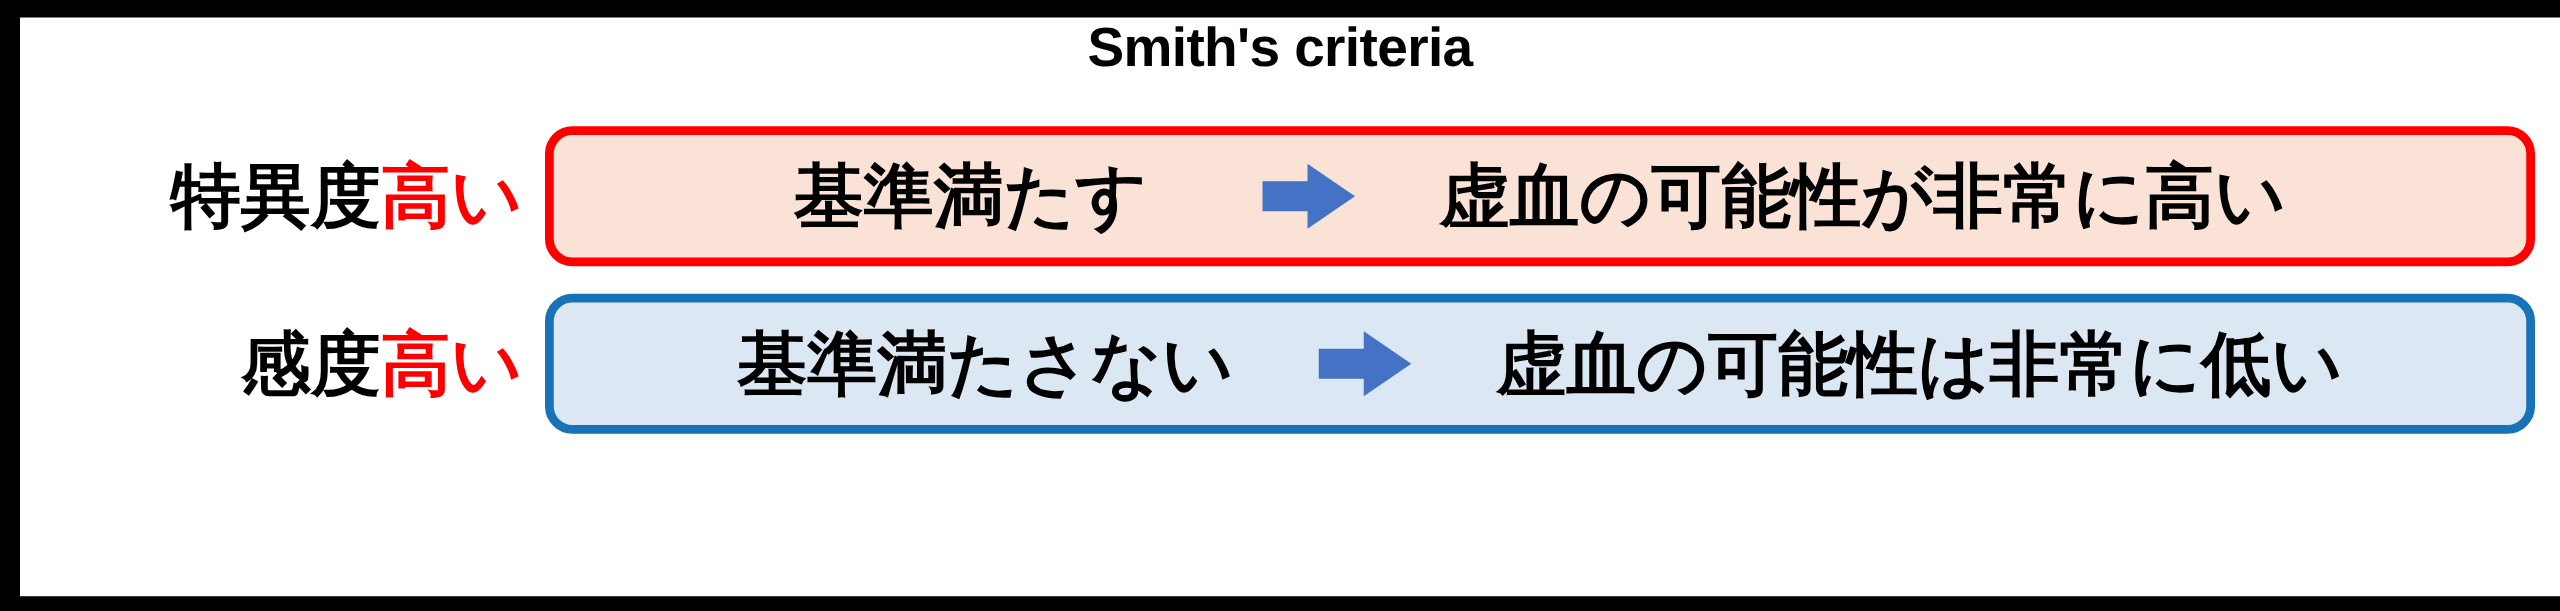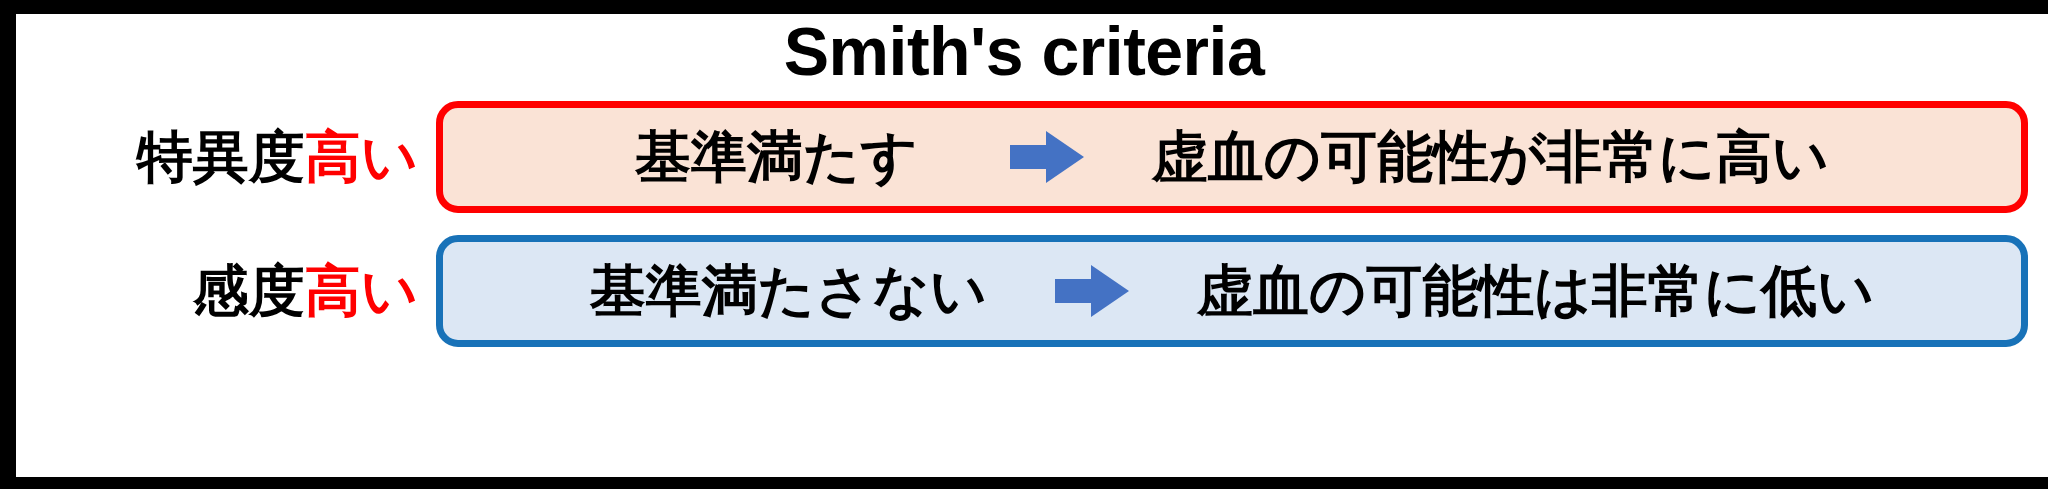--- a/index.html
+++ b/index.html
@@ -38,21 +38,21 @@
     background: #000000;
   }
 
   
   .title {
     position: absolute;
     left: 0;
     top: 16px;
     width: 2048px;
     text-align: center;
-    font-size: 68px;
+    font-size: 44px;
     font-weight: bold;
     color: #000000;
     letter-spacing: -0.5px;
     line-height: 1.05;
     white-space: nowrap;
   }
 
   
   .row {
     position: absolute;

